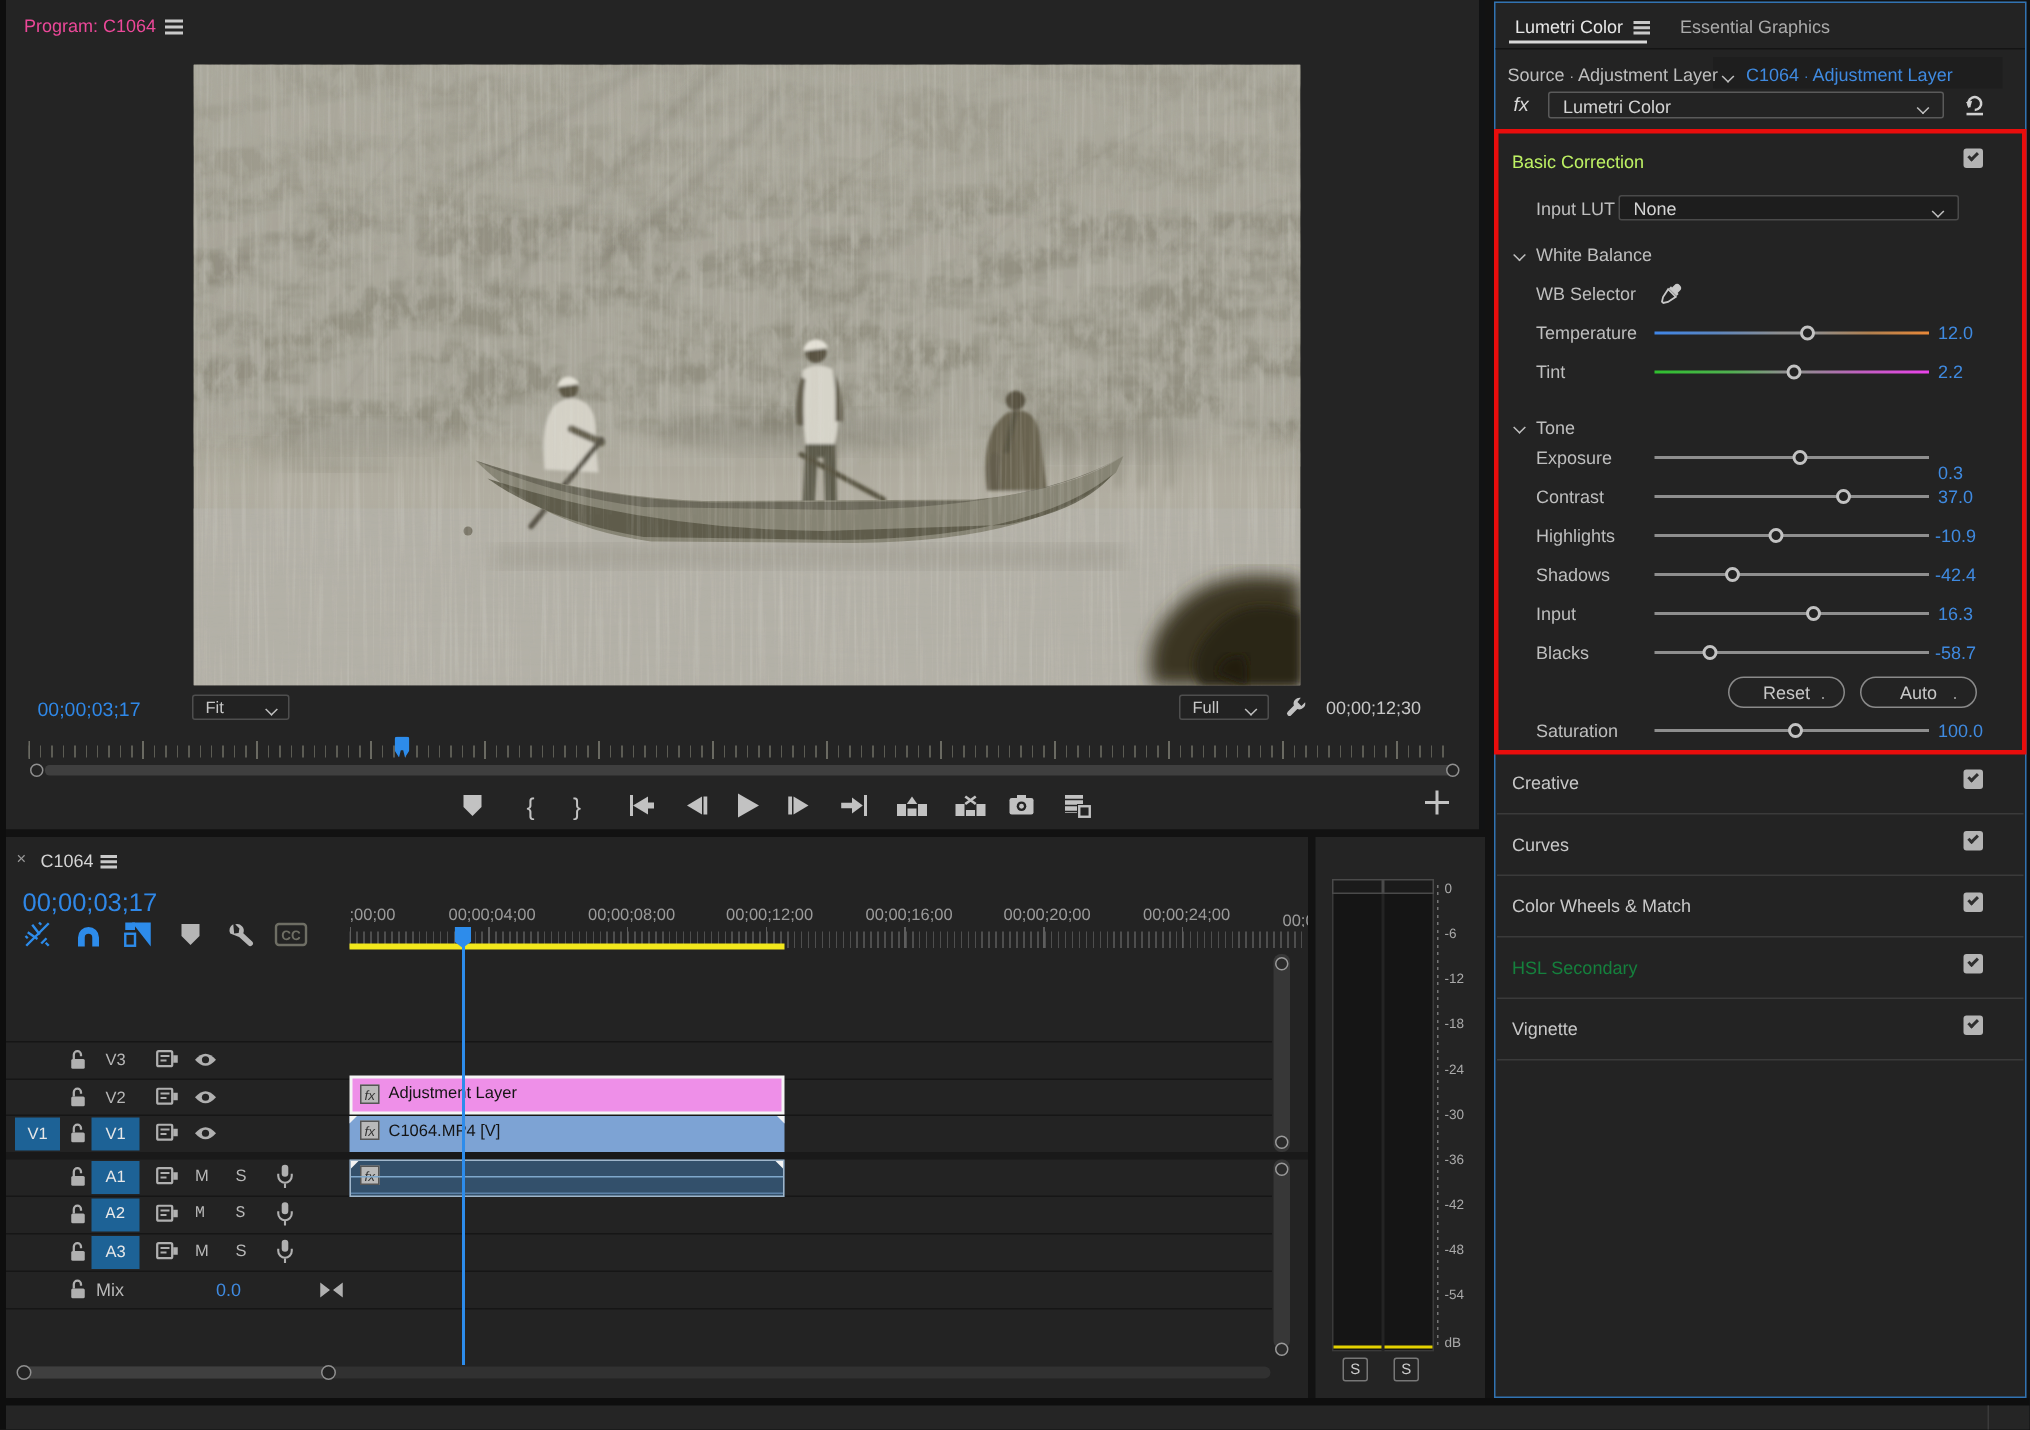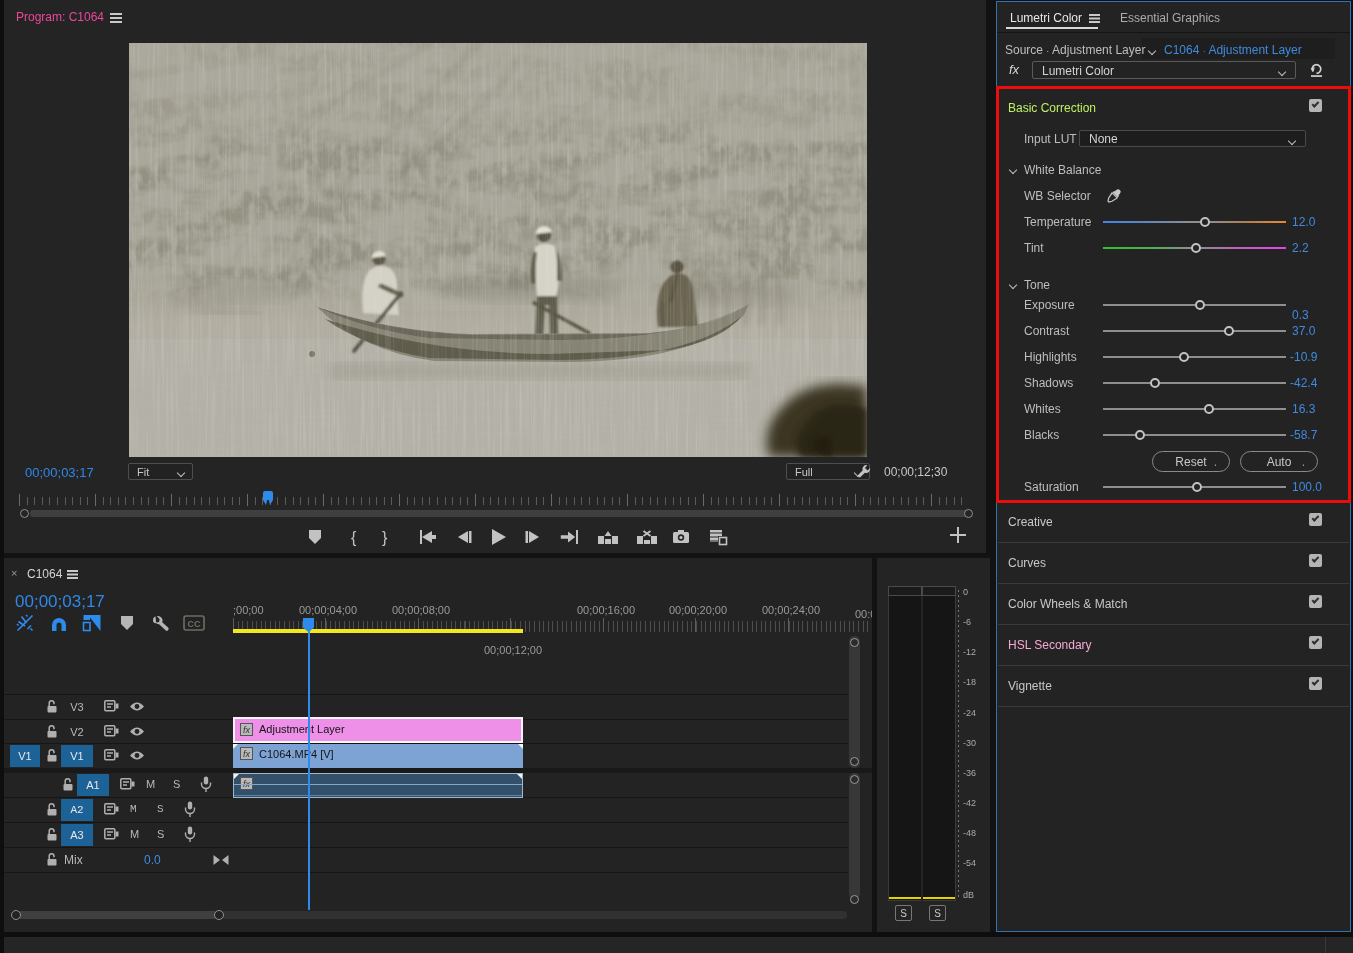--- a/index.html
+++ b/index.html
@@ -128,21 +128,21 @@
 <path d="M738 344 Q690 334 662 356 Q630 382 640 414 L738 414 Z" fill="#3a3424" filter="url(#blur6)"></path>
 <path d="M738 366 Q700 352 678 378 Q660 398 672 414 L738 414 Z" fill="#2b2614" filter="url(#blur3)"></path>
 <path d="M700 394 q-14 -2 -18 12 l20 8 q2 -12 -2 -20 Z" fill="#241f10" filter="url(#blur3)"></path>
 </svg></div>
 
 <div class="lbl" style="left:25px; top:465px; color:#2f88e8; font-size:13px;">00;00;03;17</div>
 <div class="abs" style="left:128px; top:463px; width:65px; height:17px; background:#222; border:1px solid #4e4e4e; border-radius:2px;">
   <span style="position:absolute; left:8px; top:2px; font-size:11px; color:#c8c8c8;">Fit</span>
   <span class="chev" style="right:6px; top:4px;"></span>
 </div>
-<div class="abs" style="left:786px; top:463px; width:84px; height:17px; background:#222; border:1px solid #4e4e4e; border-radius:2px;">
+<div class="abs" style="left:786px; top:463px; width:60px; height:17px; background:#222; border:1px solid #4e4e4e; border-radius:2px;">
   <span style="position:absolute; left:8px; top:2px; font-size:11px; color:#c8c8c8;">Full</span>
   <span class="chev" style="right:6px; top:4px;"></span>
 </div>
 <svg class="abs" style="left:856px; top:463px;" width="16" height="16" viewBox="0 0 16 16">
   <path d="M11.2 2.2 a4 4 0 0 0 -4.6 5.2 L2.5 11.5 a1.6 1.6 0 0 0 2.3 2.3 L8.9 9.7 a4 4 0 0 0 5.2-4.6 L11.6 7.6 9 5 Z" fill="#c2c2c2"></path>
 </svg>
 <div class="lbl" style="left:884px; top:465px; color:#c8c8c8;">00;00;12;30</div>
 
 <div class="abs" style="left:19px; top:497px; width:950px; height:8px;
   background:repeating-linear-gradient(90deg,#5c5c54 0 1px,transparent 1px 7.6px);"></div>
@@ -234,21 +234,21 @@
     <g transform="translate(180,11)">
       <rect x="-10" y="-7" width="20" height="14" rx="2" fill="none" stroke="#6e6e64" stroke-width="1.6"></rect>
       <text x="0" y="3.5" font-size="9" font-weight="bold" fill="#6e6e64" text-anchor="middle" font-family="Liberation Sans">CC</text>
     </g>
   </g>
 </svg>
 
 <div class="lbl" style="left:233px; top:604px; color:#9a9a9a; font-size:11px;">;00;00</div>
 <div class="lbl" style="left:299px; top:604px; color:#9a9a9a; font-size:11px;">00;00;04;00</div>
 <div class="lbl" style="left:392px; top:604px; color:#9a9a9a; font-size:11px;">00;00;08;00</div>
-<div class="lbl" style="left:484px; top:604px; color:#9a9a9a; font-size:11px;margin-top:40px;">00;00;12;00</div>
+<div class="lbl" style="left:484px; top:604px; color:#9a9a9a; font-size:11px;">00;00;12;00</div>
 <div class="lbl" style="left:577px; top:604px; color:#9a9a9a; font-size:11px;">00;00;16;00</div>
 <div class="lbl" style="left:669px; top:604px; color:#9a9a9a; font-size:11px;">00;00;20;00</div>
 <div class="lbl" style="left:762px; top:604px; color:#9a9a9a; font-size:11px;">00;00;24;00</div>
 <div class="abs" style="left:855px; top:604px; width:17px; height:14px; overflow:hidden;"><span style="color:#9a9a9a; font-size:11px; font-family:'Liberation Sans',sans-serif;">00;0</span></div>
 <div class="abs" style="left:233px; top:621px; width:635px; height:11px;
   background:repeating-linear-gradient(90deg,#4e4e4e 0 1px,transparent 1px 4.63px);"></div>
 <div class="abs" style="left:233px; top:618px; width:635px; height:14px;
   background:repeating-linear-gradient(90deg,#5e5e5e 0 1px,transparent 1px 92.5px);"></div>
 
 <div class="abs" style="left:233px; top:629px; width:290px; height:3.5px; background:#f2e81c;"></div>
@@ -305,21 +305,21 @@
       <svg class="abs" style="left:100px; top:5px;" width="15" height="13" viewBox="0 0 15 13">
   <rect x="0.8" y="0.8" width="10" height="10" rx="1" fill="none" stroke="#b0b0b0" stroke-width="1.5"></rect>
   <path d="M3 4 h6 M3 7 h4" stroke="#b0b0b0" stroke-width="1.4"></path>
   <rect x="11.5" y="3.5" width="3" height="5" fill="#b0b0b0"></rect>
       </svg>
       <svg class="abs" style="left:125px; top:6px;" width="16" height="11" viewBox="0 0 16 11">
   <path d="M1 5.5 Q8 -2.5 15 5.5 Q8 13.5 1 5.5 Z" fill="#b0b0b0"></path>
   <circle cx="8" cy="5.5" r="2.4" fill="#232323"></circle>
       </svg>
     </div>
-    <div class="abs" style="left:20px; top:773px; width:229px; height:24px;">
+    <div class="abs" style="left:4px; top:773px; width:229px; height:24px;">
       <svg class="abs" style="left:42px; top:4px;" width="12" height="15" viewBox="0 0 12 15">
   <rect x="1.5" y="7" width="9" height="6.5" rx="1" fill="#b0b0b0"></rect>
   <path d="M3.2 7 V4.2 a2.4 2.4 0 0 1 4.8 0 V5.2" fill="none" stroke="#b0b0b0" stroke-width="1.5"></path>
       </svg>
       <div class="abs" style="left:57px; top:1px; width:32px; height:22px; background:#1d6296; color:#e8e8e8; font-size:11px; text-align:center; line-height:22px;">A1</div>
       <svg class="abs" style="left:100px; top:5px;" width="15" height="13" viewBox="0 0 15 13">
   <rect x="0.8" y="0.8" width="10" height="10" rx="1" fill="none" stroke="#b0b0b0" stroke-width="1.5"></rect>
   <path d="M3 4 h6 M3 7 h4" stroke="#b0b0b0" stroke-width="1.4"></path>
   <rect x="11.5" y="3.5" width="3" height="5" fill="#b0b0b0"></rect>
       </svg>
@@ -509,21 +509,21 @@
     <div class="knob" style="left:1224px; top:326px;"></div>
     <div class="val" style="left:1292px; top:324px;">37.0</div>
     <div class="lbl" style="left:1024px; top:350px;">Highlights</div>
     <div class="track" style="left:1103px; top:356px; width:183px; background:#8e8e8e;"></div>
     <div class="knob" style="left:1179px; top:352px;"></div>
     <div class="val" style="left:1290px; top:350px;">-10.9</div>
     <div class="lbl" style="left:1024px; top:376px;">Shadows</div>
     <div class="track" style="left:1103px; top:382px; width:183px; background:#8e8e8e;"></div>
     <div class="knob" style="left:1150px; top:378px;"></div>
     <div class="val" style="left:1290px; top:376px;">-42.4</div>
-    <div class="lbl" style="left:1024px; top:402px;">Whites</div>
+    <div class="lbl" style="left:1024px; top:402px;">Input</div>
     <div class="track" style="left:1103px; top:408px; width:183px; background:#8e8e8e;"></div>
     <div class="knob" style="left:1204px; top:404px;"></div>
     <div class="val" style="left:1292px; top:402px;">16.3</div>
     <div class="lbl" style="left:1024px; top:428px;">Blacks</div>
     <div class="track" style="left:1103px; top:434px; width:183px; background:#8e8e8e;"></div>
     <div class="knob" style="left:1135px; top:430px;"></div>
     <div class="val" style="left:1290px; top:428px;">-58.7</div>
     <div class="lbl" style="left:1024px; top:480px;">Saturation</div>
     <div class="track" style="left:1103px; top:486px; width:183px; background:#8e8e8e;"></div>
     <div class="knob" style="left:1192px; top:482px;"></div>
@@ -546,21 +546,21 @@
     <i></i>
   </div>
 <div class="lbl" style="left:1008px; top:556px; color:#c8c8c8;">Curves</div>
 <div class="cb" style="left:1309px; top:554px;">
     <i></i>
   </div>
 <div class="lbl" style="left:1008px; top:597px; color:#c8c8c8;">Color Wheels &amp; Match</div>
 <div class="cb" style="left:1309px; top:595px;">
     <i></i>
   </div>
-<div class="lbl" style="left:1008px; top:638px; color:#f9a8d4;">HSL Secondary</div>
+<div class="lbl" style="left:1008px; top:638px; color:#15803d;">HSL Secondary</div>
 <div class="cb" style="left:1309px; top:636px;">
     <i></i>
   </div>
 <div class="lbl" style="left:1008px; top:679px; color:#c8c8c8;">Vignette</div>
 <div class="cb" style="left:1309px; top:677px;">
     <i></i>
   </div>
 
 <div class="abs" style="left:0; top:932px; width:1353px; height:5px; background:#0e0e0e;"></div>
 <div class="abs" style="left:0; top:937px; width:1353px; height:16px; background:#252525;"></div>

